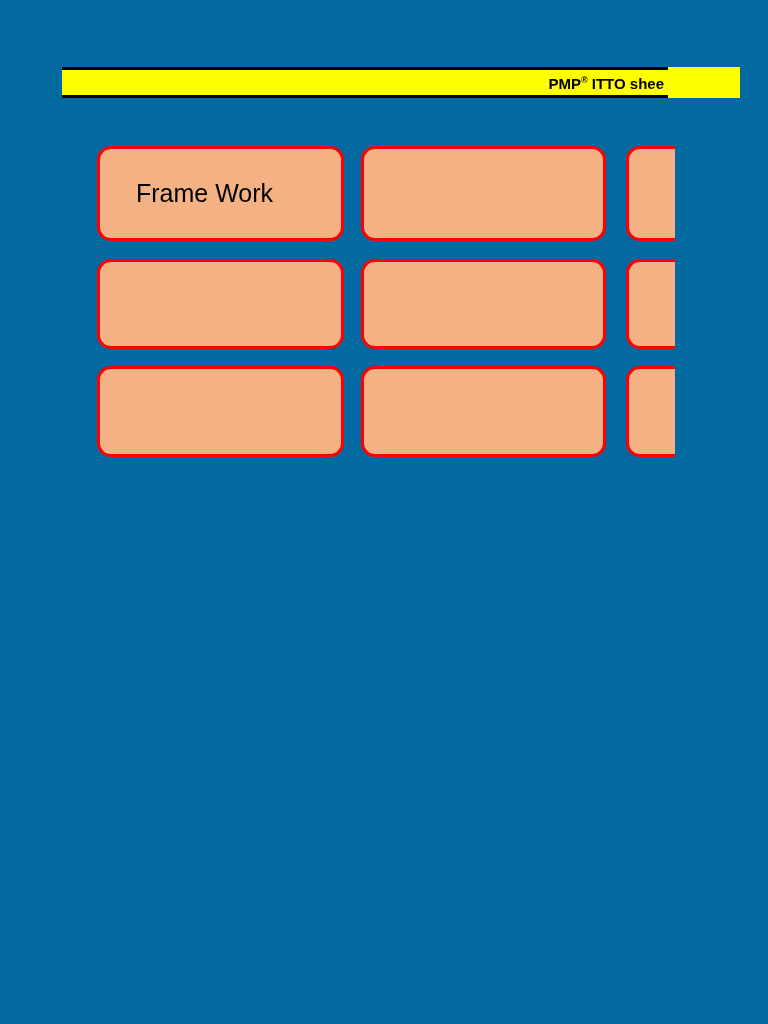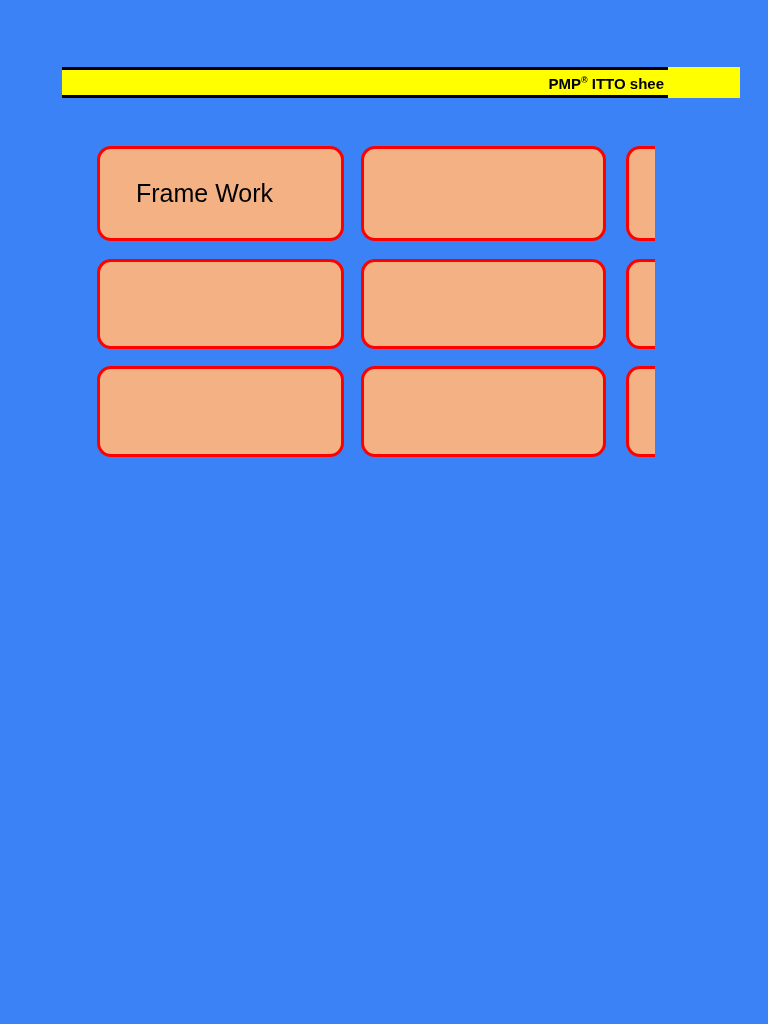--- a/index.html
+++ b/index.html
@@ -16,21 +16,21 @@
     background: #ffffff;
   }
 
   
   #page {
     position: absolute;
     left: 0;
     top: 0;
     width: 768px;
     height: 1024px;
-    background: #3b82f6;
+    background: #0369a1;
   }
 
   
   .banner-wrap {
     position: absolute;
     left: 62px;
     top: 67px;
     width: 678px;
     height: 31px;
   }
@@ -114,20 +114,21 @@
   .row-3 { top: 366px; height: 91px; }
 
   
   .clip {
     position: absolute;
     left: 0;
     top: 0;
     width: 655px;
     height: 876px;
     overflow: hidden;
+    padding-left: 20px;
   }
 </style>
 </head>
 <body>
 
 <div id="page">
 
   <div class="banner-wrap">
     <div class="banner-overflow"></div>
     <div class="banner-cell">

